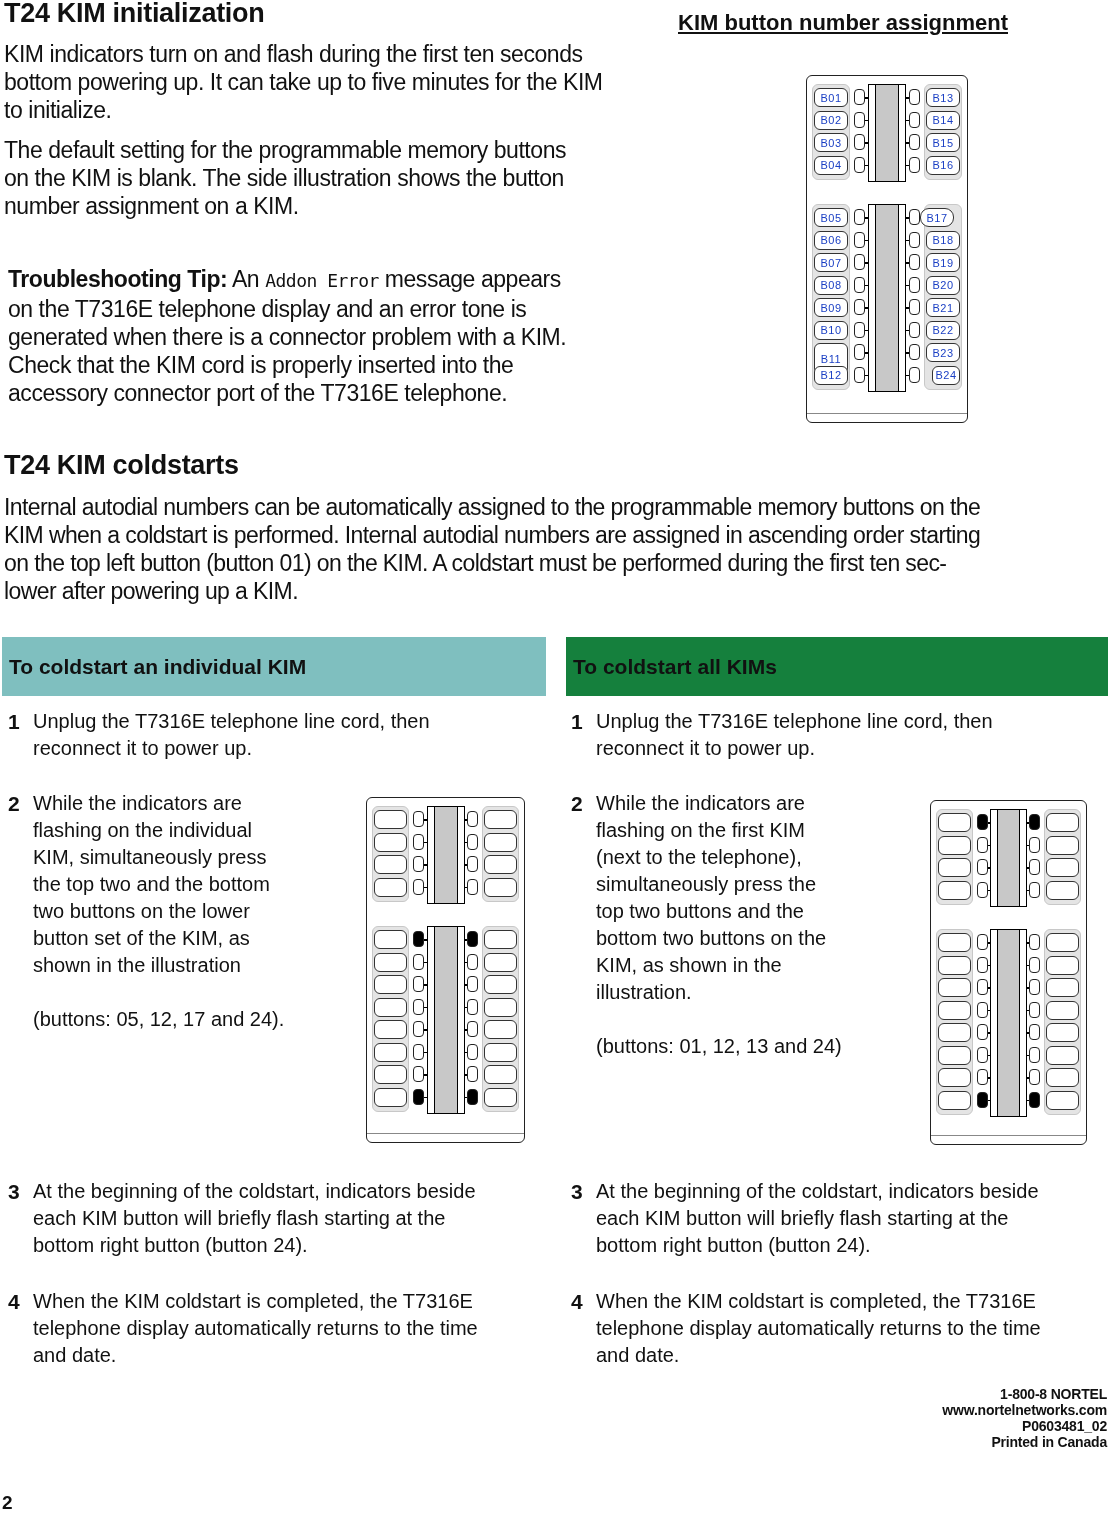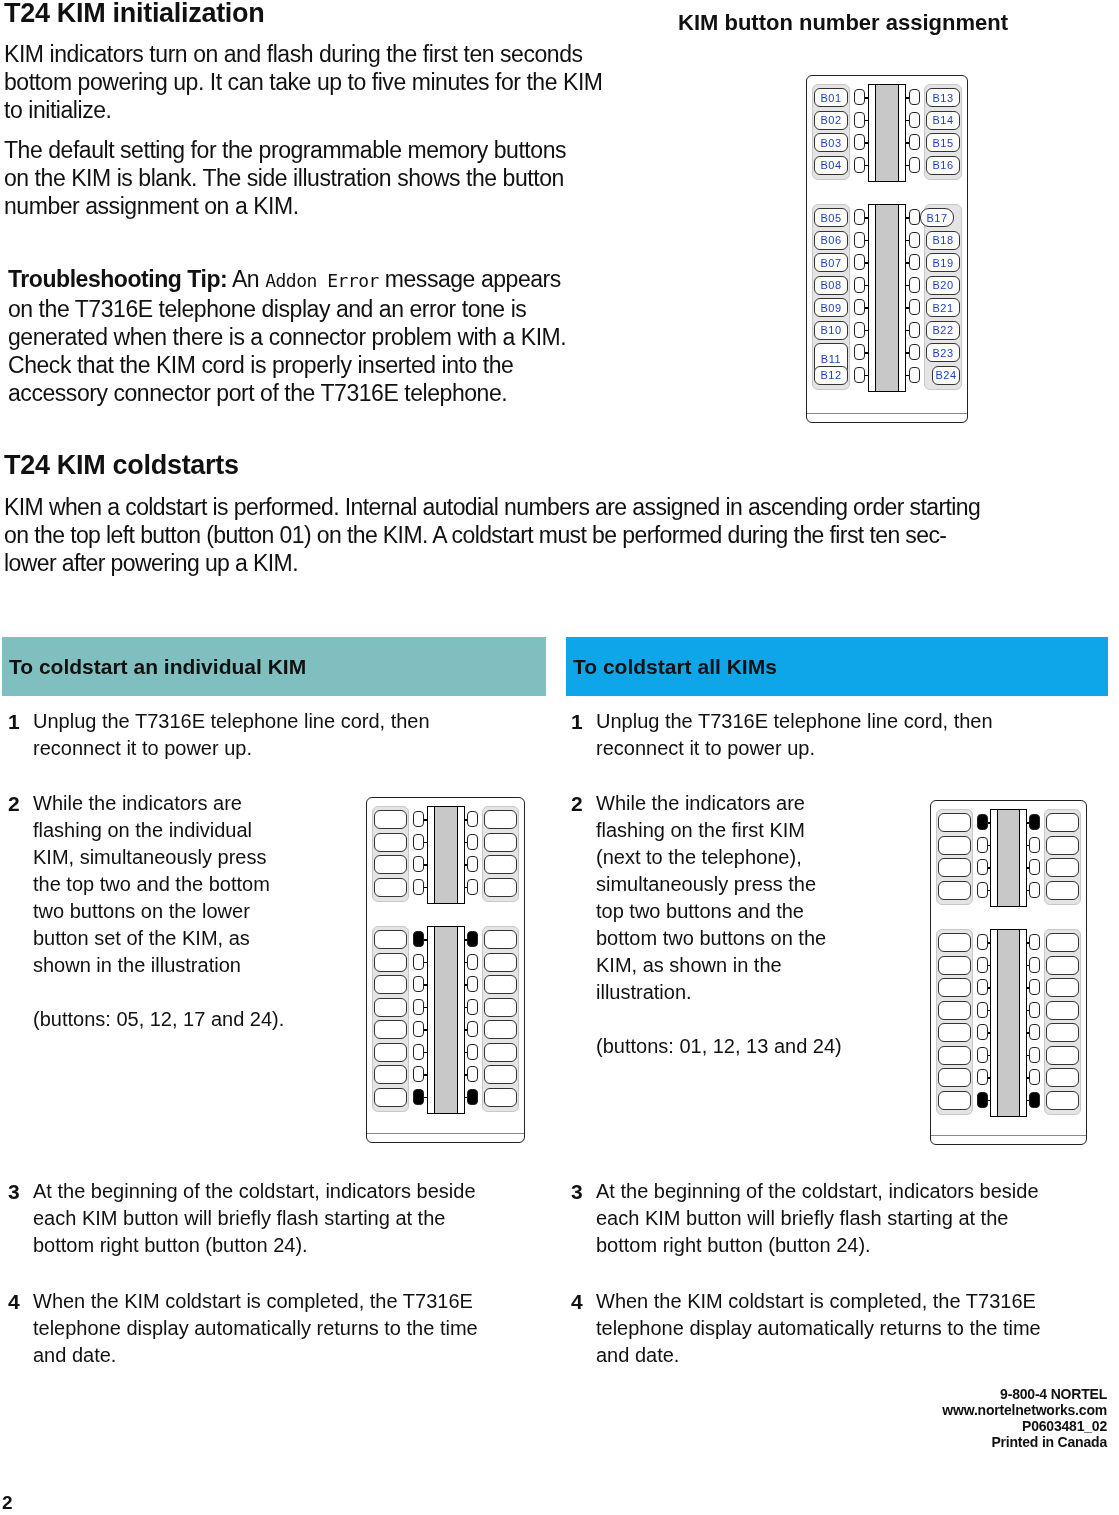--- a/index.html
+++ b/index.html
@@ -8,21 +8,21 @@
   .abs { position: absolute; }
   .h1 { font-size: 27px; font-weight: bold; letter-spacing: -0.3px; }
   .p-cond { font-size: 23px; line-height: 28px; letter-spacing: -0.45px; }
   .diag-title { font-size: 22px; font-weight: bold; }
   .tip-label { font-weight: bold; }
   .lcd { font-family: "DejaVu Sans Mono", monospace; font-size: 18px; letter-spacing: -0.5px; }
 
   .hdr { font-size: 21px; font-weight: bold; padding-left: 7px; box-sizing: border-box;
          display: flex; align-items: center; height: 59px; }
   .hdr.teal { background: #7fbfbf; }
-  .hdr.yellow { background: #0ea5e9; }
+  .hdr.yellow { background: #15803d; }
 
   .step { display: flex; font-size: 20px; line-height: 27px; }
   .step .num { font-weight: bold; width: 25px; flex: none; text-align: left; font-size: 21px; }
   .step .txt { flex: 1; }
 
   .footer { font-size: 14px; font-weight: bold; text-align: right; line-height: 16px; letter-spacing: -0.2px; }
   .page-num { font-size: 19px; font-weight: bold; }
 
   
   .kim { position: absolute; border: 1.5px solid #222; border-radius: 6px; box-sizing: border-box; background: #fff; }
@@ -56,21 +56,21 @@
 <div class="abs p-cond" style="left:8px; top:265px; width:660px;">
   <div>
     <span class="tip-label">Troubleshooting Tip:</span><span> An </span><span class="lcd">Addon Error</span><span> message appears</span>
   </div>
   <div>on the T7316E telephone display and an error tone is</div>
   <div>generated when there is a connector problem with a KIM.</div>
   <div>Check that the KIM cord is properly inserted into the</div>
   <div>accessory connector port of the T7316E telephone.</div>
 </div>
 
-<div class="abs diag-title" style="left:678px; top:10px;">KIM button number assignment</div>
+<div class="abs diag-title" style="left:678px; top:10px;text-decoration:underline;">KIM button number assignment</div>
 
 <div class="kim" id="kim-main" style="left:806px; top:75px; width:162px; height:348px;">
     <div class="group-bg" style="left: 5px; top: 8px; width: 38px; height: 96px;"></div>
     <div class="group-bg" style="right: 5px; top: 8px; width: 38px; height: 96px;"></div>
     <div class="strip" style="left: 61px; top: 8px; width: 38px; height: 98px;">
       <div class="inner"></div>
     </div>
     <div class="key" style="left: 7px; top: 12px; width: 34px; height: 19px;">B01</div>
     <div class="key" style="right: 7px; top: 12px; width: 34px; height: 19px;">B13</div>
     <div class="led" style="left: 47px; top: 13px; width: 11px; height: 16px;"></div>
@@ -146,20 +146,21 @@
     <div class="key" style="right: 7px; top: 289.5px; width: 28px; height: 19px;">B24</div>
     <div class="led" style="left: 47px; top: 290.5px; width: 11px; height: 16px;"></div>
     <div class="led" style="left: 102px; top: 290.5px; width: 11px; height: 16px;"></div>
     <div class="tick" style="left: 58px; top: 298.5px; width: 3px;"></div>
     <div class="tick" style="left: 99px; top: 298.5px; width: 3px;"></div>
     <div class="base"></div>
   </div>
 
 <div class="abs h1" style="left:4px; top:450px;">T24 KIM coldstarts</div>
 <div class="abs p-cond" style="left:4px; top:493px; width:1115px; letter-spacing:-0.6px;">
+  <div>Internal autodial numbers can be automatically assigned to the programmable memory buttons on the</div>
   <div>KIM when a coldstart is performed. Internal autodial numbers are assigned in ascending order starting</div>
   <div>on the top left button (button 01) on the KIM. A coldstart must be performed during the first ten sec-</div>
   <div>lower after powering up a KIM.</div>
 </div>
 
 <div class="abs hdr teal" style="left:2px; top:637px; width:544px;">To coldstart an individual KIM</div>
 
 <div class="abs step" style="left:8px; top:708px; width:530px;">
   <div class="num">1</div>
   <div class="txt">
@@ -411,18 +412,18 @@
 <div class="abs step" style="left:571px; top:1288px; width:545px;">
   <div class="num">4</div>
   <div class="txt">
       <div>When the KIM coldstart is completed, the T7316E</div>
       <div>telephone display automatically returns to the time</div>
       <div>and date.</div>
     </div>
 </div>
 
 <div class="abs footer" style="right:12px; top:1386px; width:300px;">
-  <div>9-800-4 NORTEL</div>
+  <div>1-800-8 NORTEL</div>
   <div>www.nortelnetworks.com</div>
   <div>P0603481_02</div>
   <div>Printed in Canada</div>
 </div>
 <div class="abs page-num" style="left:2px; top:1492px;">2</div>
 
 </body></html>

